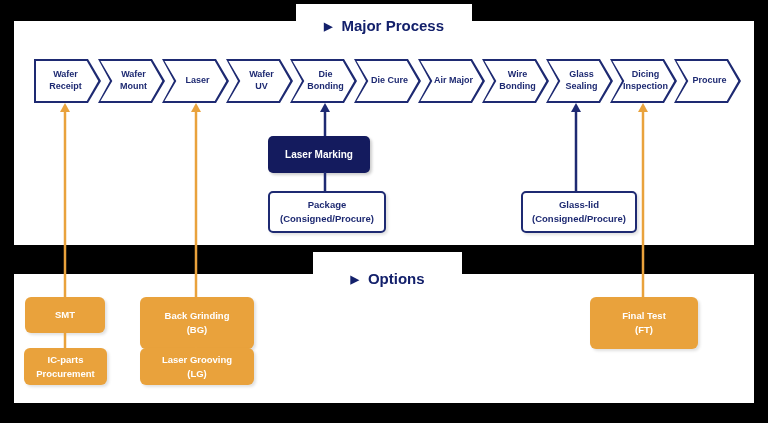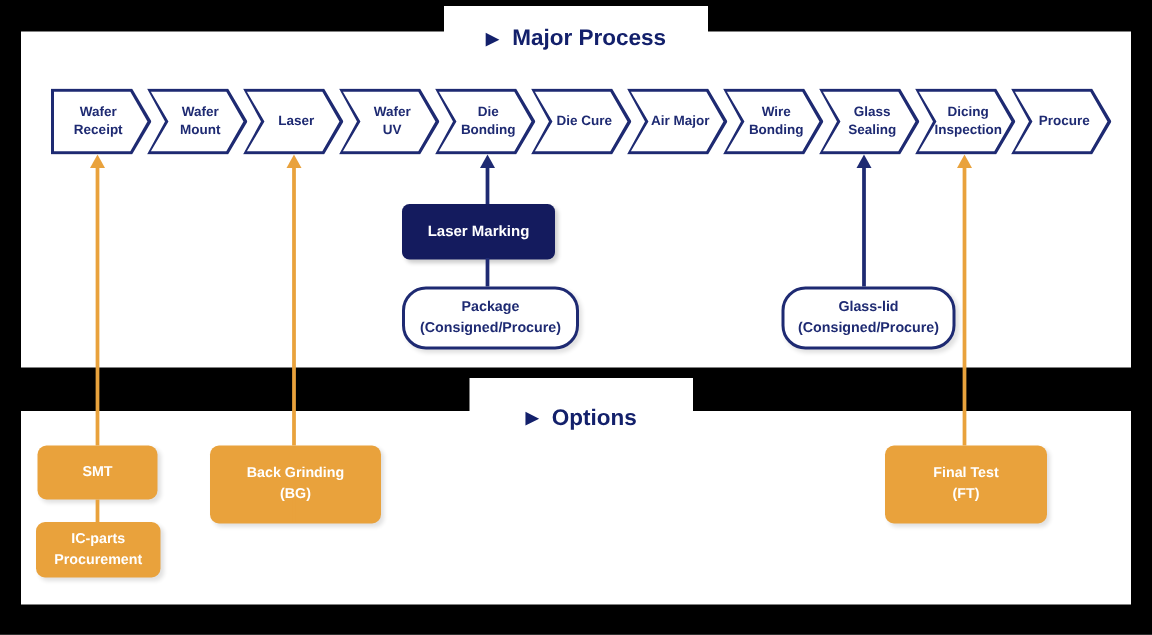--- a/index.html
+++ b/index.html
@@ -32,21 +32,21 @@
   .chev.first .chev-inner{clip-path:polygon(2px 2px,52.8px 2px,64.3px 22px,52.8px 42px,2px 42px);}
   .chev-label{position:absolute;inset:0 5px 0 9px;display:flex;align-items:center;justify-content:center;
     text-align:center;color:var(--navy);font-weight:bold;font-size:9px;line-height:1.3;white-space:pre-line;z-index:2;}
   .chev.first .chev-label{inset:0 7px 0 3px;}
   
   .box{position:absolute;display:flex;align-items:center;justify-content:center;text-align:center;
        font-weight:bold;white-space:pre-line;z-index:3;}
   .box-laser{left:268px;top:136px;width:102px;height:37px;background:var(--navy-dark);color:#fff;
        font-size:10px;border-radius:5px;box-shadow:2px 2px 3px rgba(0,0,0,.2);}
   .box-outline{background:#fff;border:2px solid var(--navy);color:var(--navy);font-size:9.5px;
-       border-radius:16px;line-height:1.45;box-shadow:2px 2px 3px rgba(0,0,0,.12);}
+       border-radius:5px;line-height:1.45;box-shadow:2px 2px 3px rgba(0,0,0,.12);}
   .box-package{left:268px;top:191px;width:114px;height:38px;}
   .box-glasslid{left:521px;top:191px;width:112px;height:38px;}
   
   .opt{position:absolute;display:flex;align-items:center;justify-content:center;text-align:center;
        background:var(--orange);color:#fff;font-weight:bold;font-size:9.5px;line-height:1.45;
        border-radius:6px;white-space:pre-line;z-index:3;box-shadow:2px 2px 3px rgba(0,0,0,.12);}
   .opt-smt{left:25px;top:297px;width:80px;height:36px;}
   .opt-ic{left:24px;top:348px;width:83px;height:37px;}
   .opt-bg{left:140px;top:297px;width:114px;height:52px;}
   .opt-lg{left:140px;top:348px;width:114px;height:37px;}
@@ -146,20 +146,22 @@
   <div class="box box-outline box-package">Package
 (Consigned/Procure)</div>
   <div class="box box-outline box-glasslid">Glass-lid
 (Consigned/Procure)</div>
 
   <div class="opt opt-smt">SMT</div>
   <div class="opt opt-ic">IC-parts
 Procurement</div>
   <div class="opt opt-bg">Back Grinding
 (BG)</div>
+  <div class="opt opt-lg">Laser Grooving
+(LG)</div>
   <div class="opt opt-ft">Final Test
 (FT)</div>
 
   <svg class="arrows" viewBox="0 0 768 423">
     <g>
       <line class="orange" x1="65" y1="297" x2="65" y2="110"></line>
       <path class="orange-head" d="M65,103 L60,112 L70,112 Z"></path>
     </g>
     <g>
       <line class="orange" x1="65" y1="348" x2="65" y2="333"></line>

